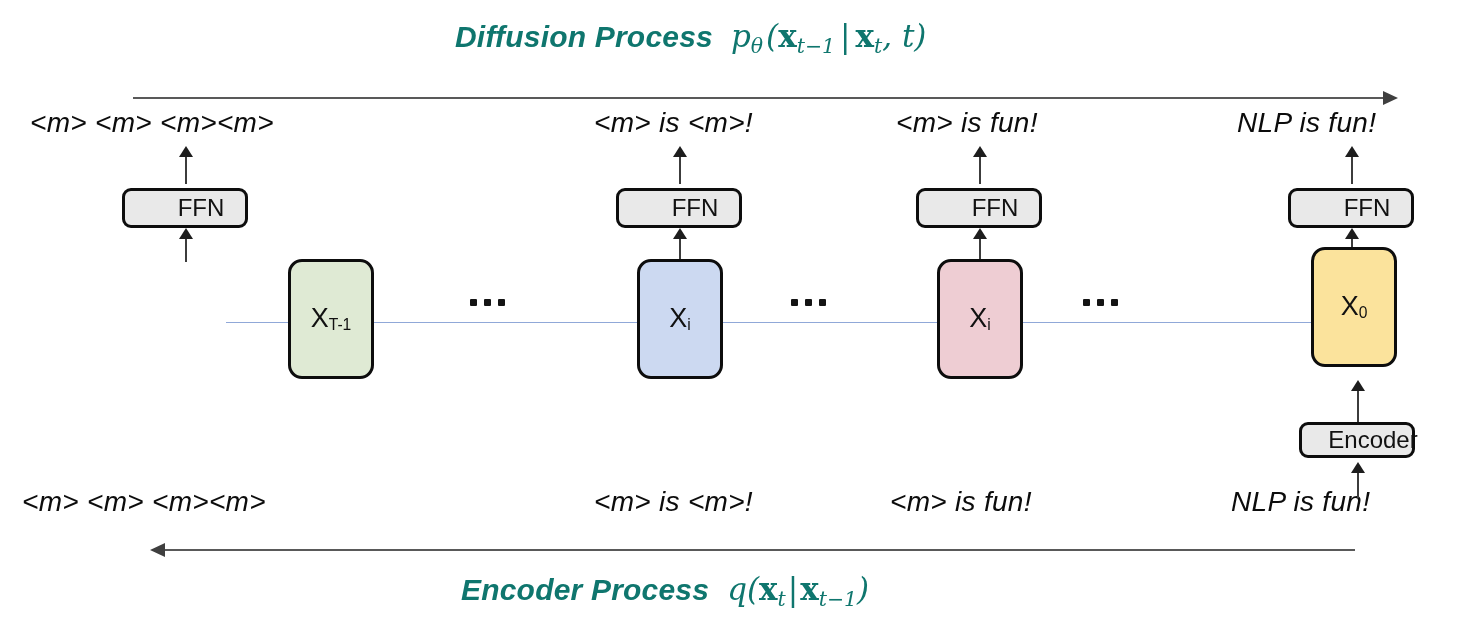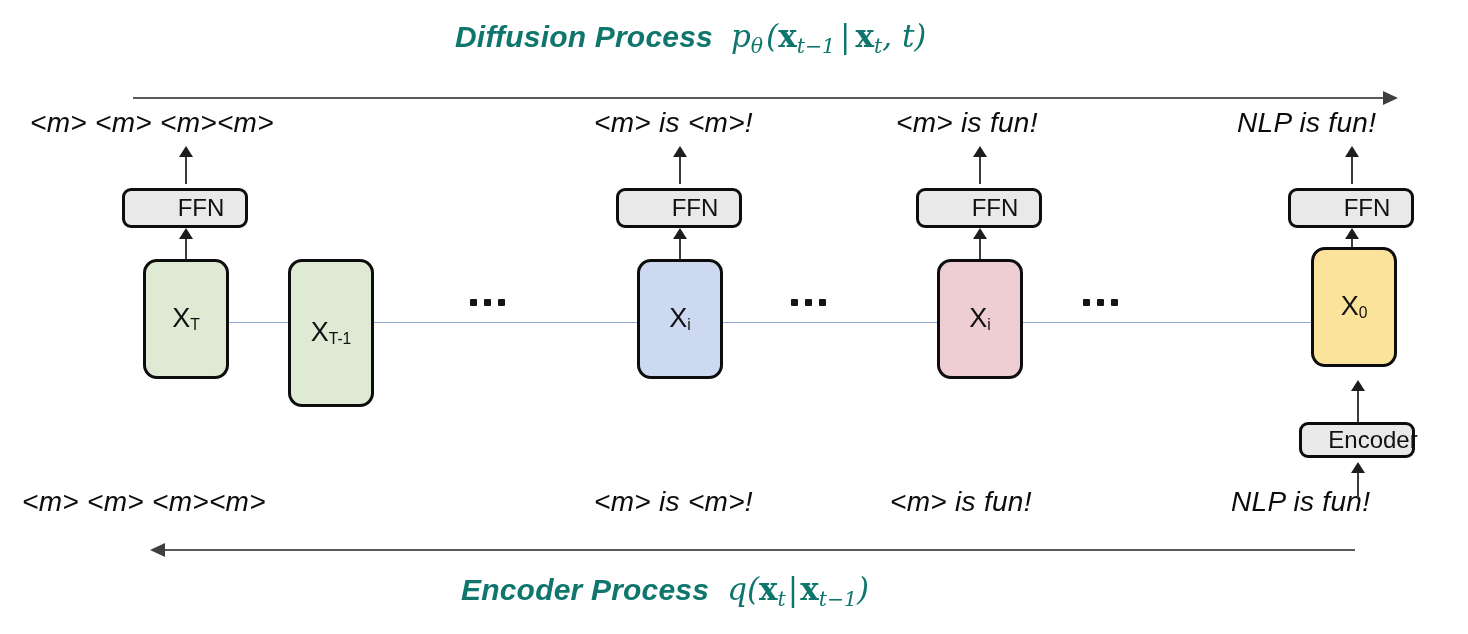--- a/index.html
+++ b/index.html
@@ -200,24 +200,21 @@
   <div class="vhead-up" style="left:179px;  top:228px;"></div>
   <div class="vline" style="left:679px;  top:236px; height:26px;"></div>
   <div class="vhead-up" style="left:673px;  top:228px;"></div>
   <div class="vline" style="left:979px;  top:236px; height:26px;"></div>
   <div class="vhead-up" style="left:973px;  top:228px;"></div>
   <div class="vline" style="left:1351px; top:236px; height:26px;"></div>
   <div class="vhead-up" style="left:1345px; top:228px;"></div>
 
   <div class="chain-line" style="left:226px; top:322px; width:1095px;"></div>
 
-  <div class="xbox" style="left:143px;  top:259px; width:86px; height:120px; background:#dfead4;">
-    <span class="lbl">X<sub>T</sub></span>
-  </div>
-  <div class="xbox" style="left:288px;  top:259px; width:86px; height:148px; background:#dfead4;">
+  <div class="xbox" style="left:288px;  top:259px; width:86px; height:120px; background:#dfead4;">
     <span class="lbl">X<sub>T-1</sub></span>
   </div>
   <div class="xbox" style="left:637px;  top:259px; width:86px; height:120px; background:#ccd9f1;">
     <span class="lbl">X<sub>i</sub></span>
   </div>
   <div class="xbox" style="left:937px;  top:259px; width:86px; height:120px; background:#eecdd3;">
     <span class="lbl">X<sub>i</sub></span>
   </div>
   <div class="xbox" style="left:1311px; top:247px; width:86px; height:120px; background:#fbe39c;">
     <span class="lbl">X<sub>0</sub></span>

